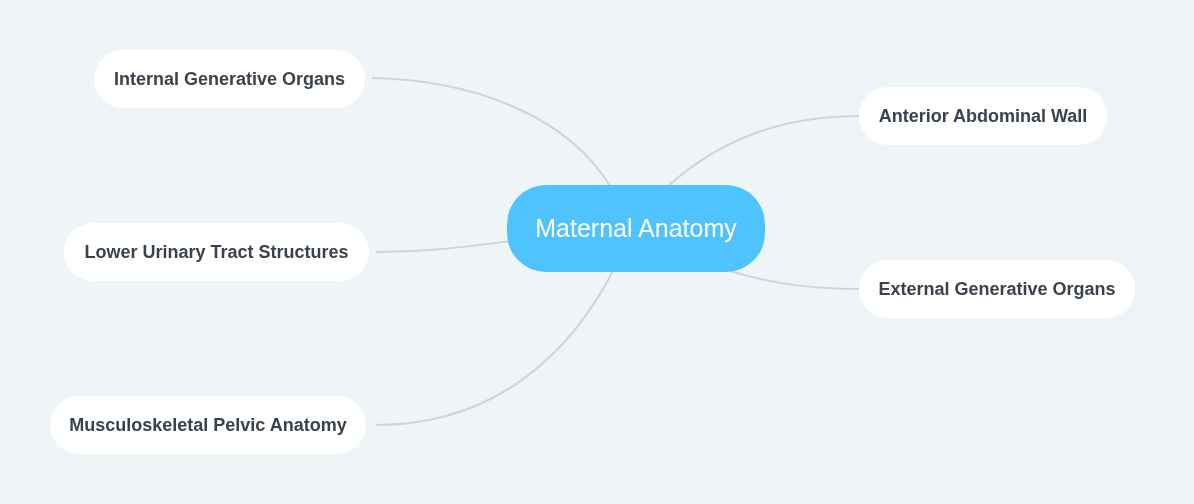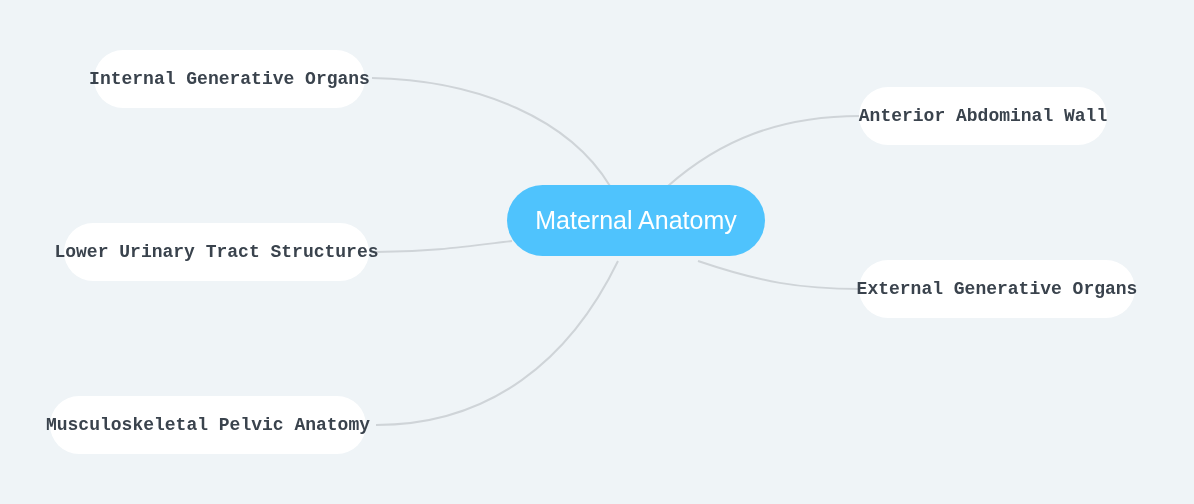--- a/index.html
+++ b/index.html
@@ -11,25 +11,25 @@
     }
     #canvas { position:absolute; left:0; top:0; width:1194px; height:504px; }
     svg.edges { position:absolute; left:0; top:0; }
     .node {
       position:absolute; box-sizing:border-box;
       display:flex; align-items:center; justify-content:center;
       border-radius:29px; white-space:nowrap; cursor:pointer;
     }
     .node.child {
       background:#ffffff; color:#3a434d;
-      font-weight:bold; font-size:18px; height:58px;font-family:Liberation Mono, monospace;
+      font-weight:bold; font-size:18px; height:58px;
     }
     .node.root {
       background:#4fc3fd; color:#ffffff;
-      font-size:25px; height:71px; border-radius:39px;
+      font-size:25px; height:87px; border-radius:39px;
     }
   </style>
 </head>
 <body>
 
 <div id="canvas">
   <svg class="edges" width="1194" height="504">
     <path d="M372,78 C480,80 570,120 610,186" stroke="#cfd4d8" stroke-width="2" fill="none"></path>
     <path d="M376,252 C430,252 470,246 512,241" stroke="#cfd4d8" stroke-width="2" fill="none"></path>
     <path d="M376,425 C490,425 570,360 618,261" stroke="#cfd4d8" stroke-width="2" fill="none"></path>

